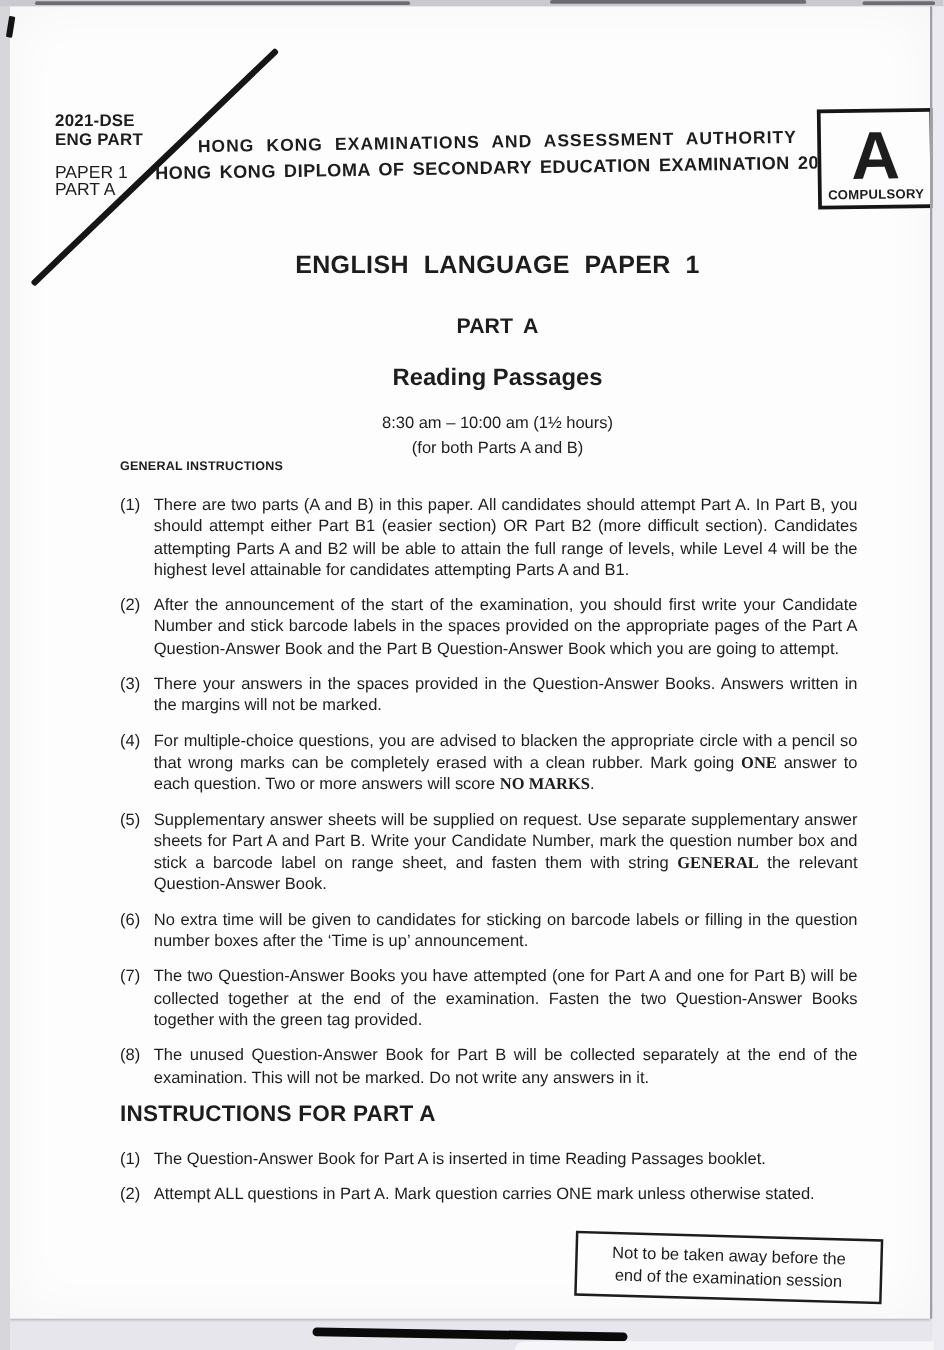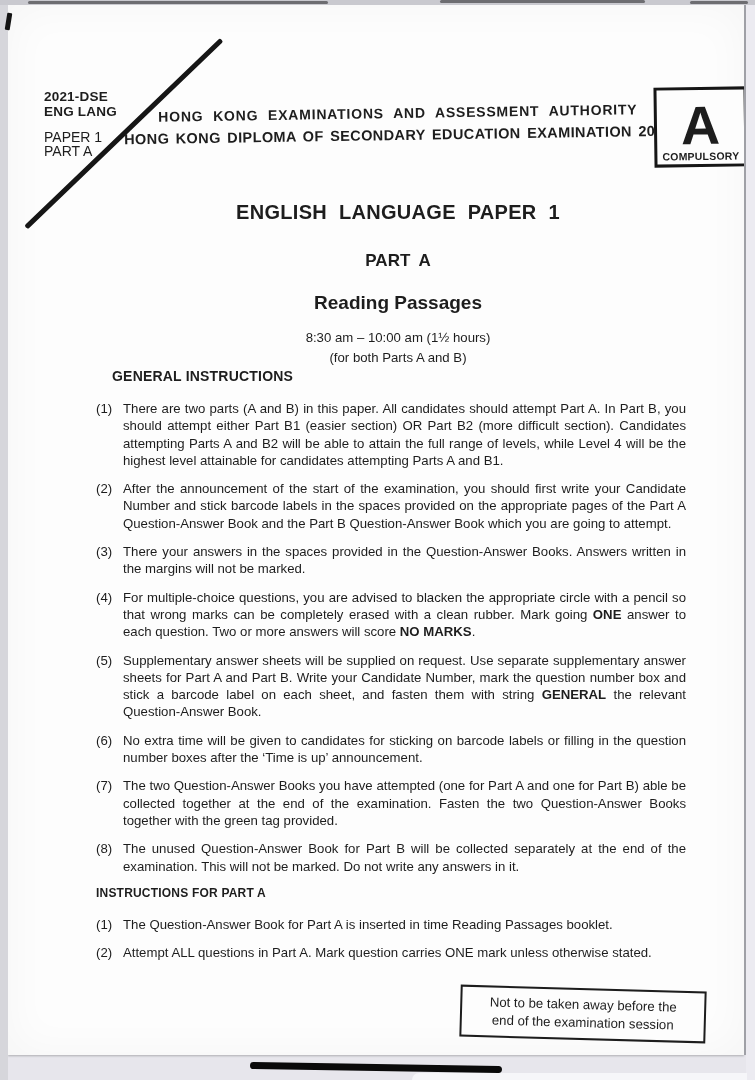--- a/index.html
+++ b/index.html
@@ -47,26 +47,26 @@
   .badge-label{font-size:10.5px;font-weight:bold;letter-spacing:.2px;padding-bottom:2px;}
   
   .titles{position:absolute;left:20px;top:196px;width:740px;text-align:center;}
   .title-main{font-size:20px;font-weight:bold;letter-spacing:.3px;word-spacing:6px;}
   .title-part{font-size:17px;font-weight:bold;word-spacing:4px;margin-top:27px;}
   .title-section{font-size:19px;font-weight:bold;margin-top:21px;}
   .title-time{font-size:13.2px;margin-top:16px;}
   .title-timenote{font-size:13.2px;margin-top:5px;}
   
   .body-block{position:absolute;left:88px;top:363px;width:590px;}
-  .inst-heading{font-size:14px;font-weight:bold;letter-spacing:.2px;margin:0 0 16px 16px;}
-  .inst-heading2{font-size:12px;font-weight:bold;letter-spacing:.2px;margin:6px 0 16px 0;}
+  .inst-heading{font-size:10px;font-weight:bold;letter-spacing:.2px;margin:0 0 16px 0;}
+  .inst-heading2{font-size:18px;font-weight:bold;letter-spacing:.2px;margin:6px 0 16px 0;}
   .inst-item{display:flex;margin-bottom:11px;}
   .inst-num{flex:none;width:27px;font-size:13.2px;line-height:17.3px;}
   .inst-text{flex:1;font-size:13.2px;line-height:17.3px;text-align:justify;}
-  .inst-text strong{font-weight:bold;}
+  .inst-text strong{font-weight:bold;font-family:Liberation Serif, serif;}
   
   .footer-box{
     position:absolute;left:452px;top:983px;width:234px;border:2px solid #1d1d1d;
     padding:6px 4px;background:#fdfdfd;transform:rotate(1.6deg);
     font-size:13.2px;line-height:18px;text-align:center;
   }
   
   .bottom-black-line{position:absolute;left:250px;top:1064px;width:252px;height:7px;background:#0a0a0a;border-radius:4px;transform:rotate(0.9deg);}
   .next-sheet{position:absolute;left:412px;top:1073px;width:335px;height:7px;background:#f6f6f9;border-top-left-radius:10px;}
 </style>
@@ -74,21 +74,21 @@
 <body>
 
 <div class="stage">
 
   <div class="page">
 
     <div class="diagonal"></div>
 
     <div class="corner-block">
       <div class="corner-bold">2021-DSE</div>
-      <div class="corner-bold">ENG LANG</div>
+      <div class="corner-bold">ENG PART</div>
       <div class="corner-reg">
         <div>PAPER 1</div>
         <div>PART A</div>
       </div>
     </div>
 
     <div class="authority">
       <div class="authority-line1">HONG KONG EXAMINATIONS AND ASSESSMENT AUTHORITY</div>
       <div class="authority-line2">HONG KONG DIPLOMA OF SECONDARY EDUCATION EXAMINATION 2021</div>
     </div>
@@ -120,29 +120,29 @@
           <div class="inst-item">
             <span class="inst-num">(3)</span>
             <span class="inst-text"><span>There your answers in the spaces provided in the Question-Answer Books. Answers written in the margins will not be marked.</span></span>
           </div>
           <div class="inst-item">
             <span class="inst-num">(4)</span>
             <span class="inst-text"><span>For multiple-choice questions, you are advised to blacken the appropriate circle with a pencil so that wrong marks can be completely erased with a clean rubber. Mark going </span><strong>ONE</strong><span> answer to each question. Two or more answers will score </span><strong>NO MARKS</strong><span>.</span></span>
           </div>
           <div class="inst-item">
             <span class="inst-num">(5)</span>
-            <span class="inst-text"><span>Supplementary answer sheets will be supplied on request. Use separate supplementary answer sheets for Part A and Part B. Write your Candidate Number, mark the question number box and stick a barcode label on each sheet, and fasten them with string </span><strong>GENERAL</strong><span> the relevant Question-Answer Book.</span></span>
+            <span class="inst-text"><span>Supplementary answer sheets will be supplied on request. Use separate supplementary answer sheets for Part A and Part B. Write your Candidate Number, mark the question number box and stick a barcode label on range sheet, and fasten them with string </span><strong>GENERAL</strong><span> the relevant Question-Answer Book.</span></span>
           </div>
           <div class="inst-item">
             <span class="inst-num">(6)</span>
             <span class="inst-text"><span>No extra time will be given to candidates for sticking on barcode labels or filling in the question number boxes after the ‘Time is up’ announcement.</span></span>
           </div>
           <div class="inst-item">
             <span class="inst-num">(7)</span>
-            <span class="inst-text"><span>The two Question-Answer Books you have attempted (one for Part A and one for Part B) able be collected together at the end of the examination. Fasten the two Question-Answer Books together with the green tag provided.</span></span>
+            <span class="inst-text"><span>The two Question-Answer Books you have attempted (one for Part A and one for Part B) will be collected together at the end of the examination. Fasten the two Question-Answer Books together with the green tag provided.</span></span>
           </div>
           <div class="inst-item">
             <span class="inst-num">(8)</span>
             <span class="inst-text"><span>The unused Question-Answer Book for Part B will be collected separately at the end of the examination. This will not be marked. Do not write any answers in it.</span></span>
           </div>
         </div>
       <div class="inst-heading2">INSTRUCTIONS FOR PART A</div>
       <div>
           <div class="inst-item">
             <span class="inst-num">(1)</span>

